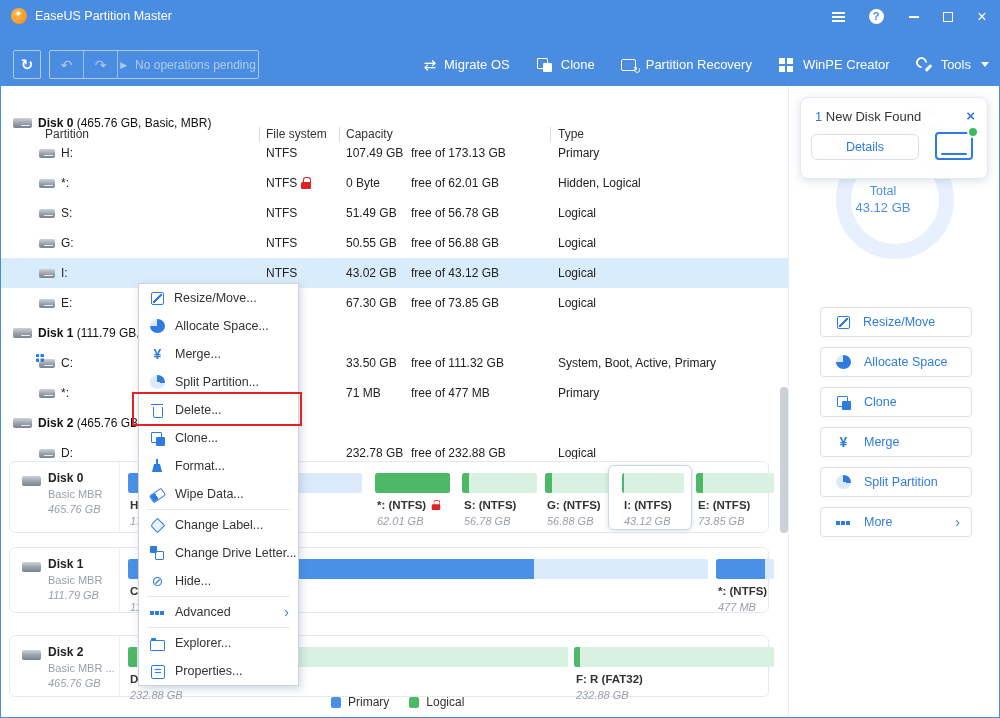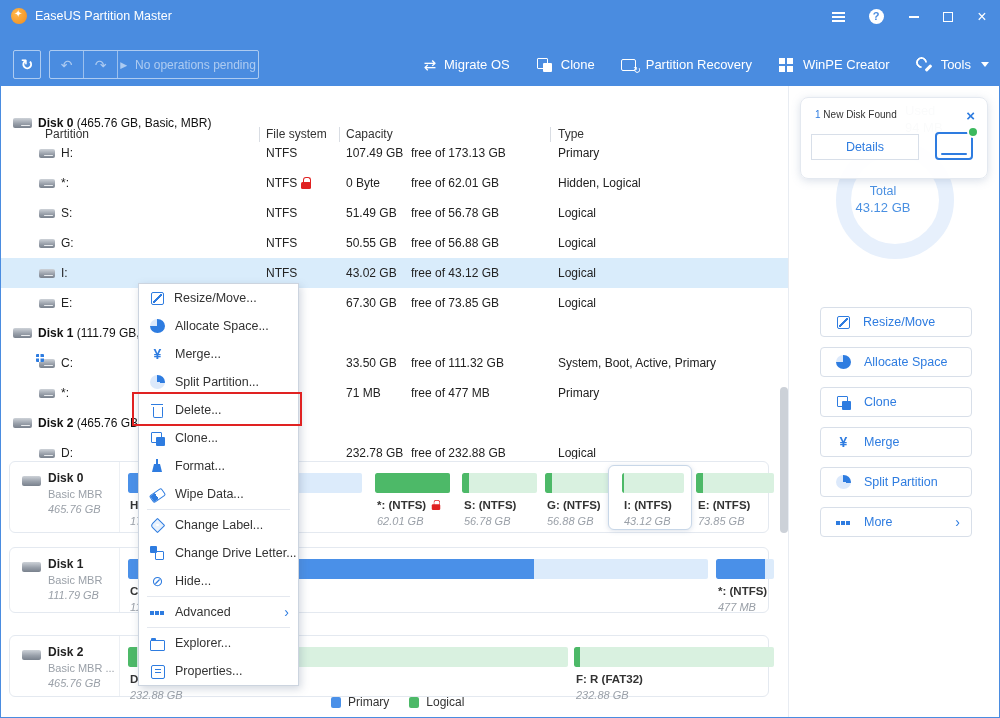--- a/index.html
+++ b/index.html
@@ -129,24 +129,24 @@
 
   
   .sidebar { position:absolute; left:787px; top:85px; width:212px; height:633px; background:#fff; border-left:1px solid #e8ecf2; }
   .usedlbl { position:absolute; left:116px; top:16px; font-size:13px; color:#b9bfc7; z-index:1; line-height:17px;}
   .donut { position:absolute; left:47px; top:55px; width:118px; height:118px; border:15px solid #e7f0fc; border-radius:50%; z-index:0;}
   .donuttxt { position:absolute; left:47px; top:98px; width:94px; text-align:center; z-index:0; color:#4a90e2; }
   .donuttxt .t1 { font-size:12.5px; }
   .donuttxt .t2 { font-size:13px; margin-top:2px; }
   .notif { position:absolute; left:11px; top:11px; width:188px; height:82px; background:rgba(255,255,255,.93);
            border:1px solid #e4e9f0; border-radius:8px; box-shadow:0 2px 8px rgba(110,135,170,.25); z-index:2; }
-  .ntitle { position:absolute; left:14px; top:11px; font-size:10px; color:#333; }
+  .ntitle { position:absolute; left:14px; top:11px; font-size:13px; color:#333; }
   .ntitle .cnt { color:#2e7ce0; }
   .nclose { position:absolute; right:12px; top:9px; color:#2e7ce0; font-size:15px; font-weight:bold; }
-  .ndetails { position:absolute; left:10px; top:36px; width:108px; height:26px; border:1px solid #d8dfe9; border-radius:0;
+  .ndetails { position:absolute; left:10px; top:36px; width:108px; height:26px; border:1px solid #d8dfe9; border-radius:6px;
               color:#2e7ce0; font-size:12.5px; display:flex; align-items:center; justify-content:center; background:#fff;}
   .ndrive { position:absolute; right:14px; top:34px; width:38px; height:28px; border:2.5px solid #2e7ce0; border-radius:4px; }
   .ndrive::after{ content:""; position:absolute; left:4px; right:4px; bottom:3px; height:2.5px; background:#2e7ce0; border-radius:1px;}
   .gdot { position:absolute; right:8px; top:28px; width:12px; height:12px; background:#3cb95e; border:2px solid #fff; border-radius:50%; z-index:3;}
   .sbtn { position:absolute; left:31px; width:152px; height:30px; background:#fff; border:1px solid #d8dfe9; border-radius:4px;
           display:flex; align-items:center; padding-left:15px; font-size:12.5px; color:#2e7ce0; }
   .sbtn .mic { margin-right:13px; }
   .morechev { position:absolute; right:11px; color:#2e7ce0; font-size:14px; }
 </style>
 </head>

